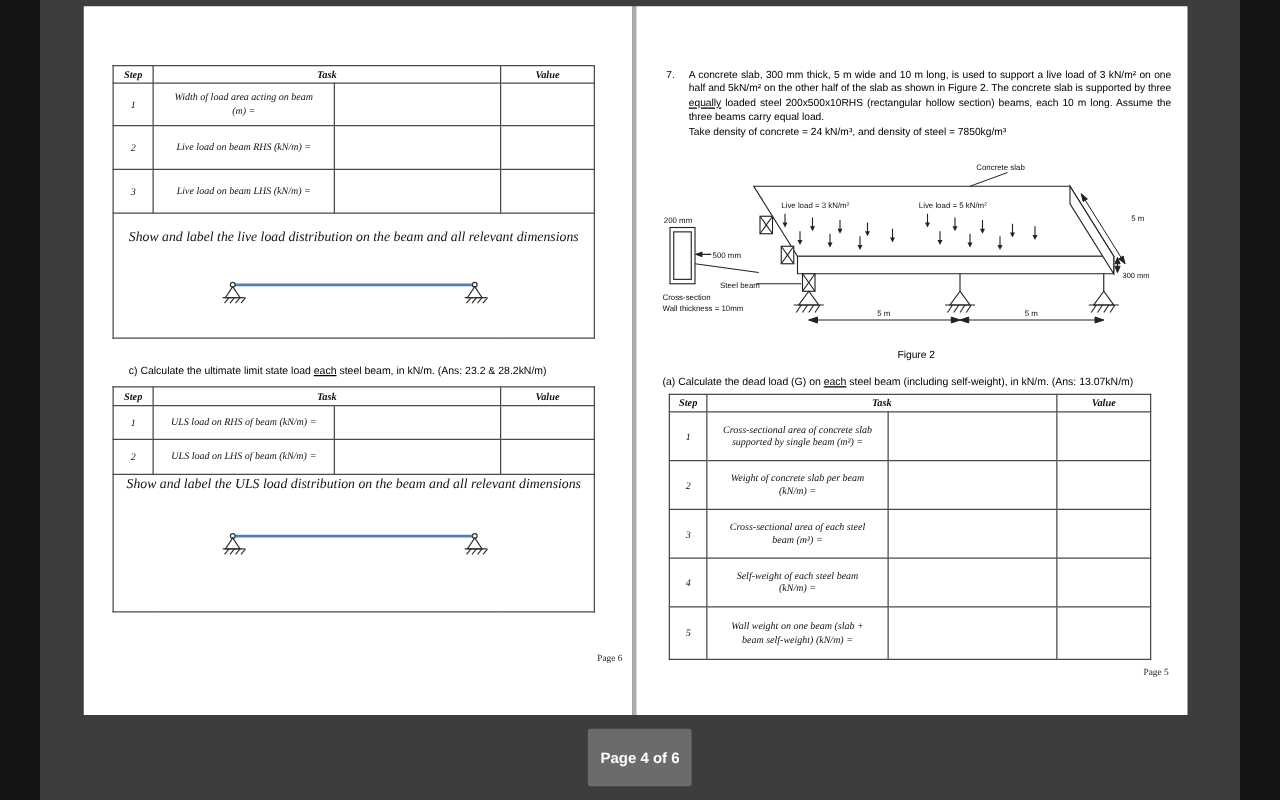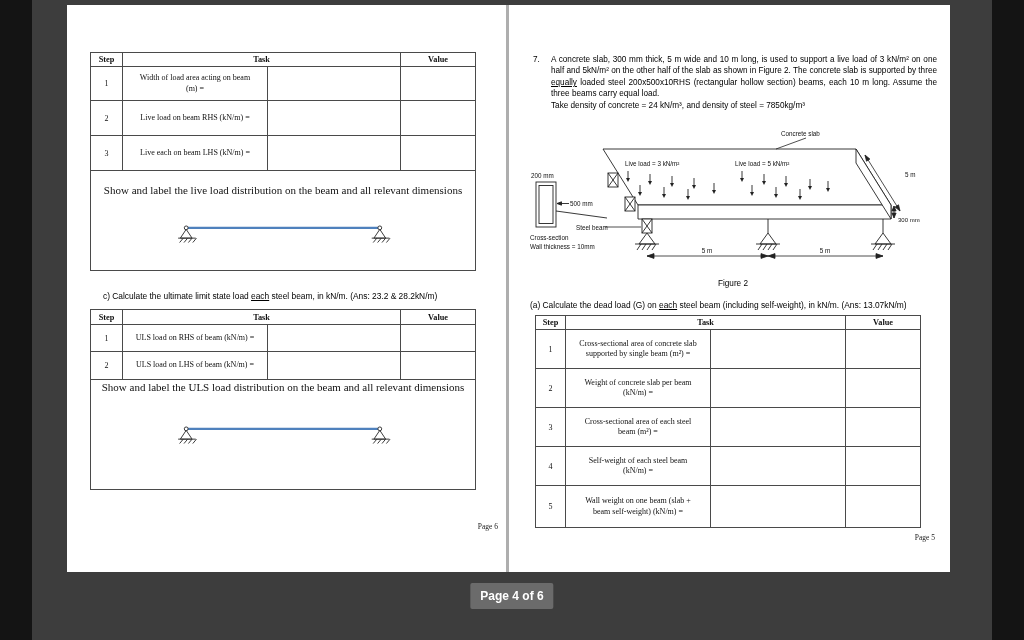--- a/index.html
+++ b/index.html
@@ -12,21 +12,21 @@
 
   .page { position:absolute; top:5px; height:567px; background:#ffffff; color:#111; }
   .page-left  { left:67px;  width:439px; }
   .page-right { left:509px; width:441px; }
   .fold { position:absolute; left:506px; top:5px; width:3px; height:567px; background:#aeaeae; }
 
   .title { position:absolute; font-size:8.4px; color:#000; white-space:nowrap; }
   .u { text-decoration:underline; }
 
   table.doc { border-collapse:collapse; table-layout:fixed; position:absolute;
-              font-family:"Liberation Serif", serif; font-size:8px; color:#111; }
+              font-family:"Liberation Serif", serif; font-size:8px; color:#111;font-style:italic; }
   table.doc td, table.doc th { border:1px solid #4a4a4a; text-align:center;
               vertical-align:middle; padding:1px 2px; overflow:hidden; }
   table.doc th { font-size:8.3px; font-weight:bold; }
   .task-cell div { line-height:1.3; }
 
   .tb-b { left:23px; top:47px; width:385px; }
   .tb-b tr.hdr{height:14px} .tb-b tr.r1{height:34px} .tb-b tr.r2{height:35px}
   .tb-b tr.r3{height:35px} .tb-b tr.note-row{height:100px}
   .tb-c { left:23px; top:304px; width:385px; }
   .tb-c tr.hdr{height:15px} .tb-c tr.r1{height:27px} .tb-c tr.r2{height:28px}
@@ -54,21 +54,21 @@
   .item7 .body { flex:1; }
   .item7 .body p.just { text-align:justify; }
 
   .figure-wrap { position:absolute; left:19px; top:120px; width:410px; height:150px; }
   .fig-caption { position:absolute; left:19px; top:274px; width:410px; text-align:center;
                  font-weight:normal; font-size:8.2px; color:#000; }
   svg text { font-family:"Liberation Sans", sans-serif; }
 
   .page-badge { position:absolute; left:50%; top:583px; transform:translateX(-50%);
                 background:rgba(120,120,120,0.78); color:#fff; font-weight:bold;
-                font-size:12px; padding:6px 10px; border-radius:2px; white-space:nowrap; }
+                font-size:12px; padding:16px 10px; border-radius:2px; white-space:nowrap; }
 </style>
 </head>
 <body>
 
 <div class="edge l"></div>
 <div class="edge r"></div>
 
 <div style="position:absolute;inset:0;">
 
   <div class="page page-left">
@@ -100,21 +100,21 @@
         <td>2</td>
         <td class="task-cell">
           <div>Live load on beam RHS (kN/m) =</div>
         </td>
         <td></td>
         <td></td>
       </tr>
       <tr class="r3">
         <td>3</td>
         <td class="task-cell">
-          <div>Live each on beam LHS (kN/m) =</div>
+          <div>Live load on beam LHS (kN/m) =</div>
         </td>
         <td></td>
         <td></td>
       </tr>
       <tr class="note-row">
         <td colspan="4" class="note-cell">
           <div class="note-text">Show and label the live load distribution on the beam and all relevant dimensions</div>
           <div class="beam-wrap">
             <svg width="220" height="26" viewBox="0 0 300 34">
               <line x1="18" y1="10" x2="282" y2="10" stroke="#4f81bd" stroke-width="3"></line>

